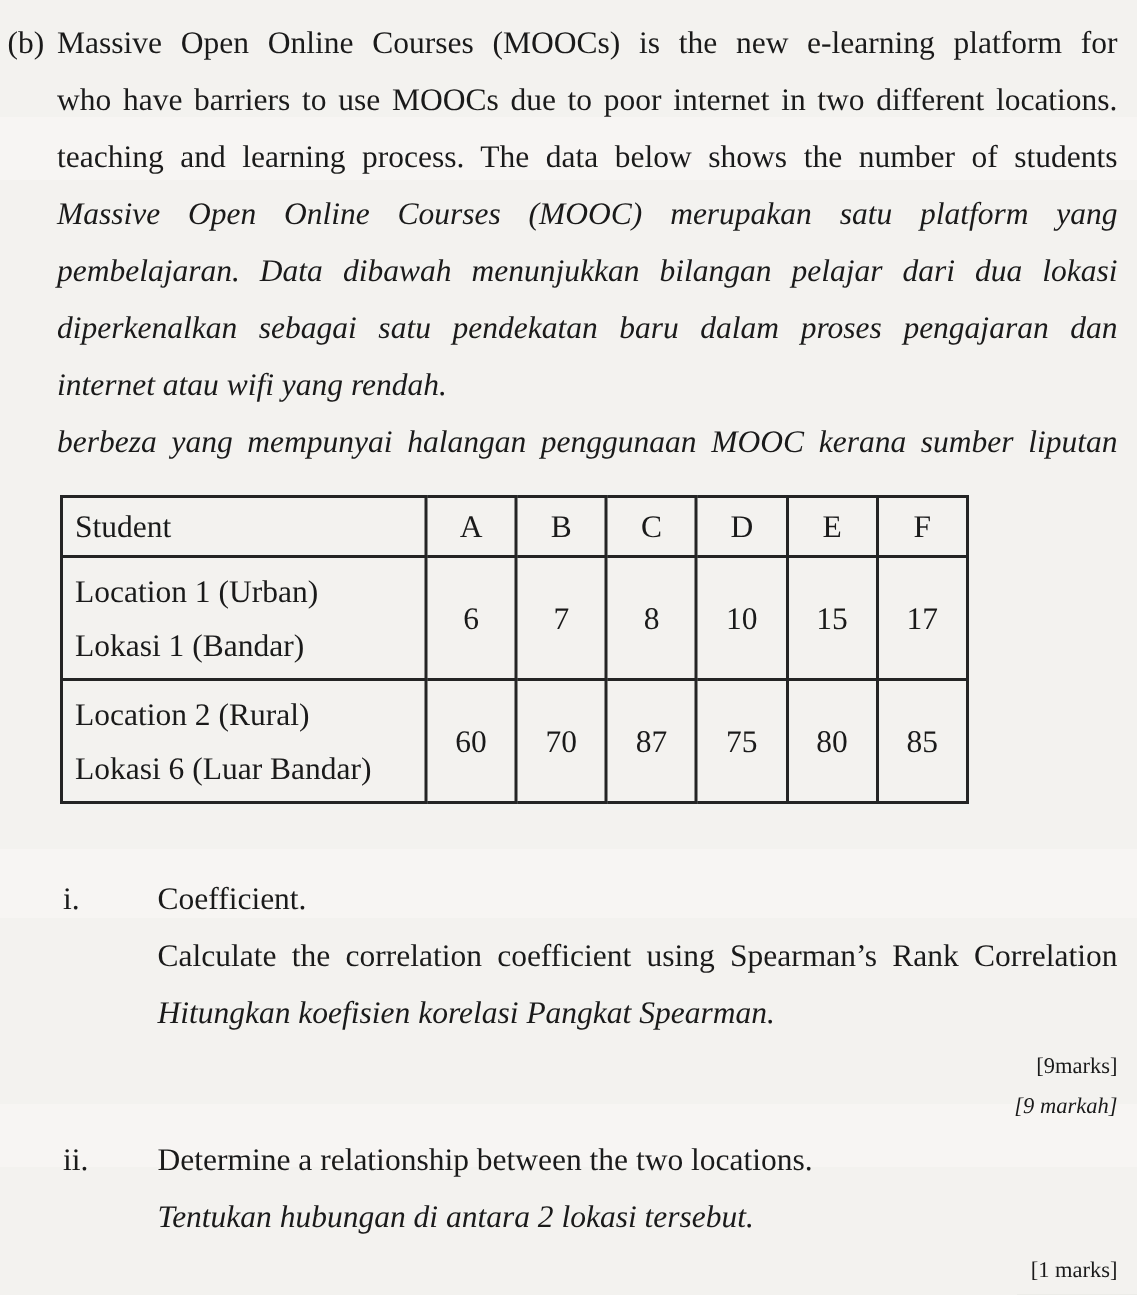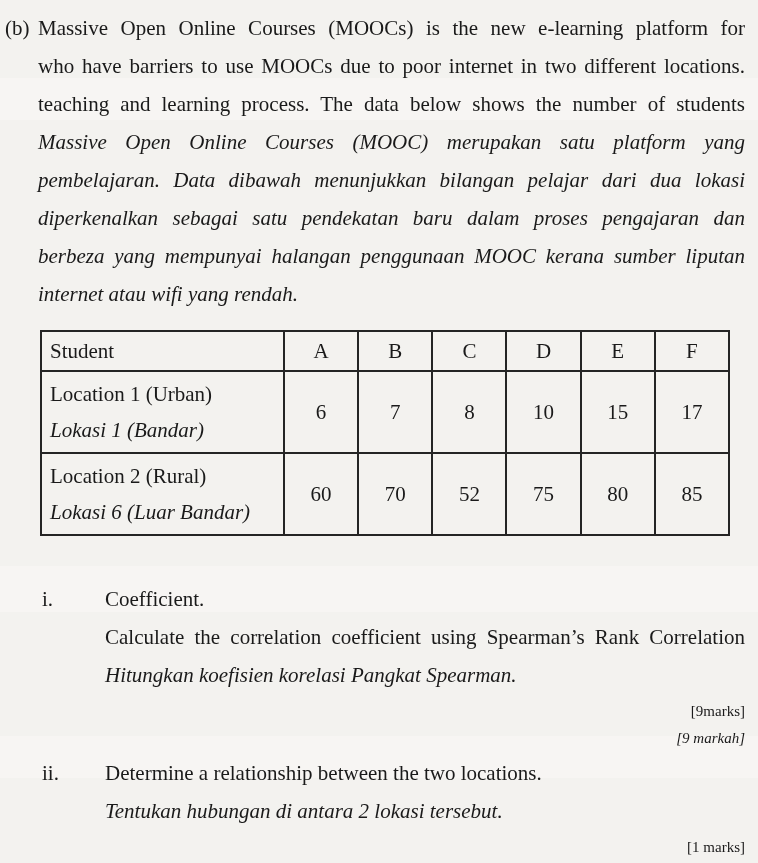--- a/index.html
+++ b/index.html
@@ -20,36 +20,36 @@
 
   .intro { position: relative; padding-top: 9px; margin-left: 38px; margin-right: 13px; }
   .part-label { position: absolute; left: -33px; top: 9px; font-size: 21px; line-height: 38px; }
   .line { font-size: 21px; line-height: 38px; white-space: nowrap; }
   .jline { white-space: normal; text-align: justify; text-align-last: justify; }
   .malay { font-style: italic; }
 
   table.data-table {
     border-collapse: collapse;
     table-layout: fixed;
-    width: 690px;
+    width: 606px;
     margin: 17px 0 0 40px;
     background: transparent;
   }
   .data-table th, .data-table td {
     border: 2px solid #242424;
     font-weight: normal;
     font-size: 21px;
   }
   .col-student { width: 243px; }
   .data-table th.cell-label, .data-table td.cell-label { text-align: left; padding: 4px 8px; }
   .data-table .cell-center { text-align: center; }
   .header-row th { height: 40px; }
   .data-row td { height: 76px; }
   .cell-label .en { line-height: 36px; }
-  .cell-label .ms { line-height: 36px; font-style: italic; }
+  .cell-label .ms { line-height: 36px; }
 
   .questions { margin-top: 44px; }
   .question { position: relative; margin-left: 105px; margin-right: 13px; }
   .question + .question { margin-top: 2px; }
   .q-numeral { position: absolute; left: -63px; top: 0; font-size: 21px; line-height: 38px; }
   .marks { text-align: right; font-size: 15px; line-height: 27px; }
   .marks-block { margin-top: 4px; }
 </style>
 </head>
 <body>
@@ -60,22 +60,22 @@
   <div class="scan-band band3"></div>
 
   <div class="intro">
     <span class="part-label">(b)</span>
     <div class="line jline">Massive Open Online Courses (MOOCs) is the new e-learning platform for</div>
     <div class="line jline">who have barriers to use MOOCs due to poor internet in two different locations.</div>
     <div class="line jline">teaching and learning process. The data below shows the number of students</div>
     <div class="line jline malay">Massive Open Online Courses (MOOC) merupakan satu platform yang</div>
     <div class="line jline malay">pembelajaran. Data dibawah menunjukkan bilangan pelajar dari dua lokasi</div>
     <div class="line jline malay">diperkenalkan sebagai satu pendekatan baru dalam proses pengajaran dan</div>
+    <div class="line malay">internet atau wifi yang rendah.</div>
     <div class="line jline malay">berbeza yang mempunyai halangan penggunaan MOOC kerana sumber liputan</div>
-    <div class="line malay">internet atau wifi yang rendah.</div>
   </div>
 
   <table class="data-table">
     <tbody>
         <tr class="header-row">
       <th class="col-student cell-label">Student</th>
       <th class="cell-center">A</th>
       <th class="cell-center">B</th>
       <th class="cell-center">C</th>
       <th class="cell-center">D</th>
@@ -94,21 +94,21 @@
       <td class="cell-center">15</td>
       <td class="cell-center">17</td>
     </tr>
     <tr class="data-row">
       <td class="cell-label">
         <div class="en">Location 2 (Rural)</div>
         <div class="ms">Lokasi 6 (Luar Bandar)</div>
       </td>
       <td class="cell-center">60</td>
       <td class="cell-center">70</td>
-      <td class="cell-center">52</td>
+      <td class="cell-center">87</td>
       <td class="cell-center">75</td>
       <td class="cell-center">80</td>
       <td class="cell-center">85</td>
     </tr>
   </tbody>
     </table>
 
   <div class="questions">
 
     <div class="question">

